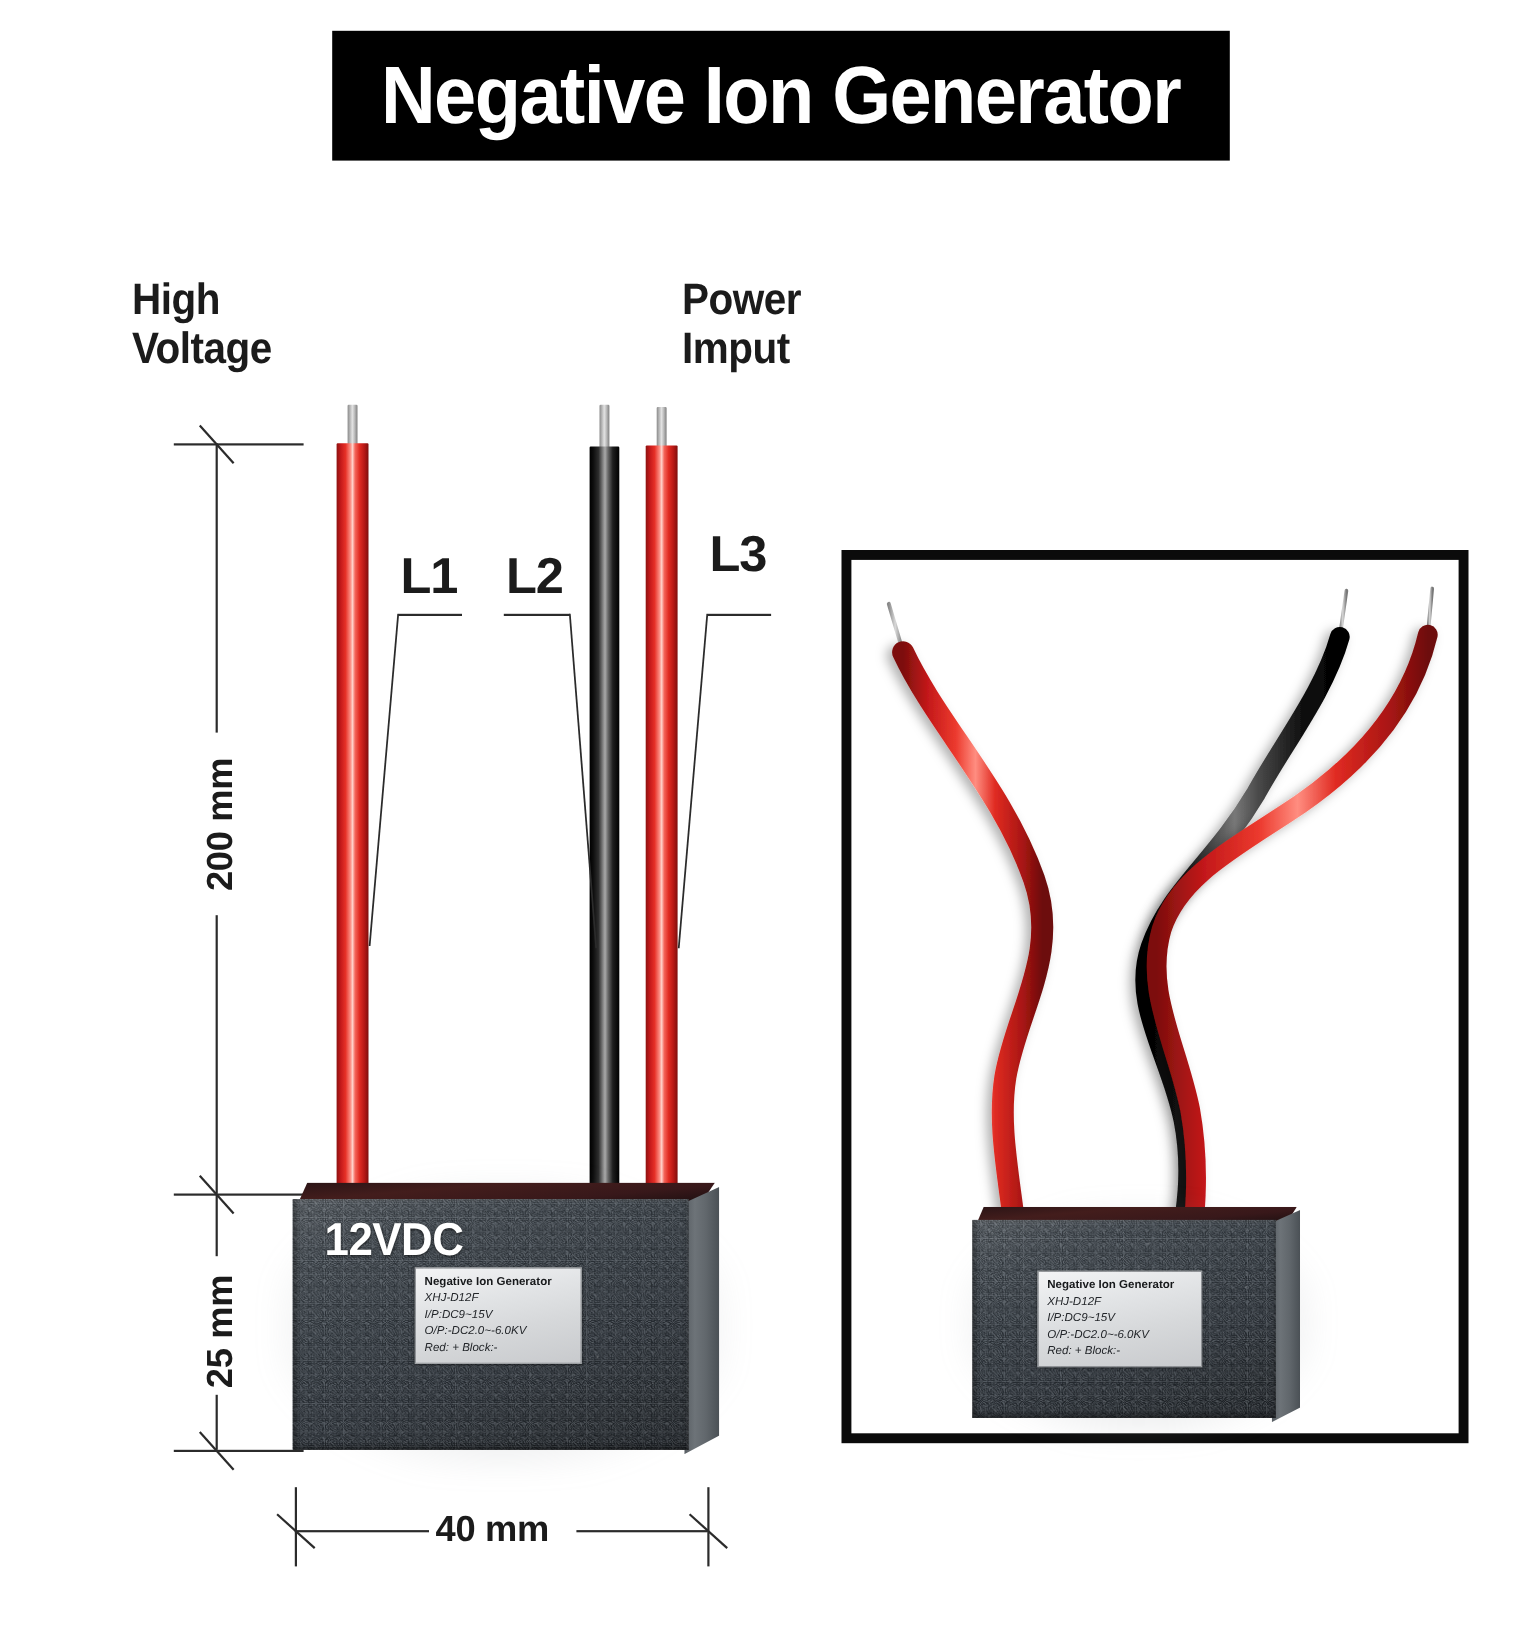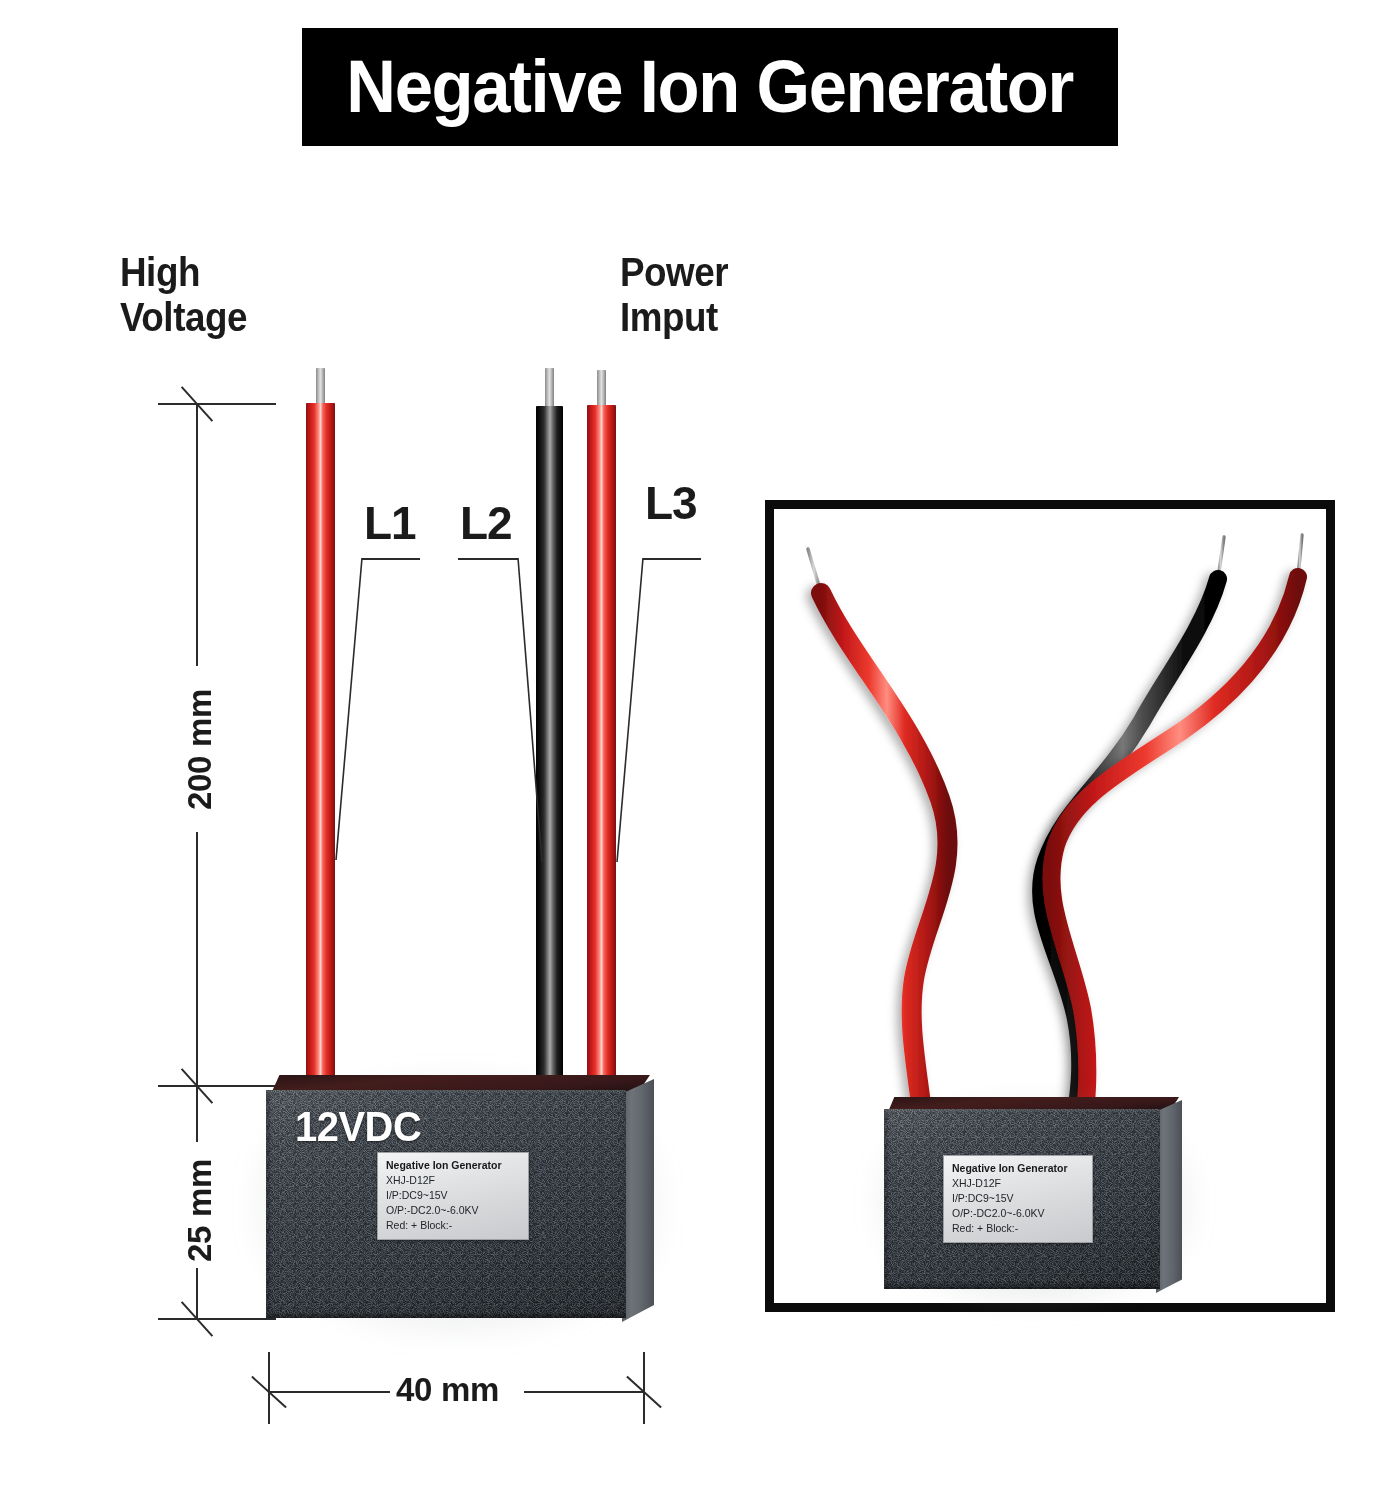--- a/index.html
+++ b/index.html
@@ -185,20 +185,21 @@
     box-shadow: 0 1px 3px rgba(0,0,0,.45);
   }
   .spec-title {
     font-weight: bold;
     color: #17191b;
     white-space: nowrap;
   }
   .spec-line {
     color: #23262a;
     white-space: nowrap;
+    font-style: italic;
   }
 
   
   .inset-frame {
     position: absolute;
     left: 765px; top: 500px;
     width: 570px; height: 812px;
     border: 9px solid #0b0b0b;
     background: #ffffff;
   }

